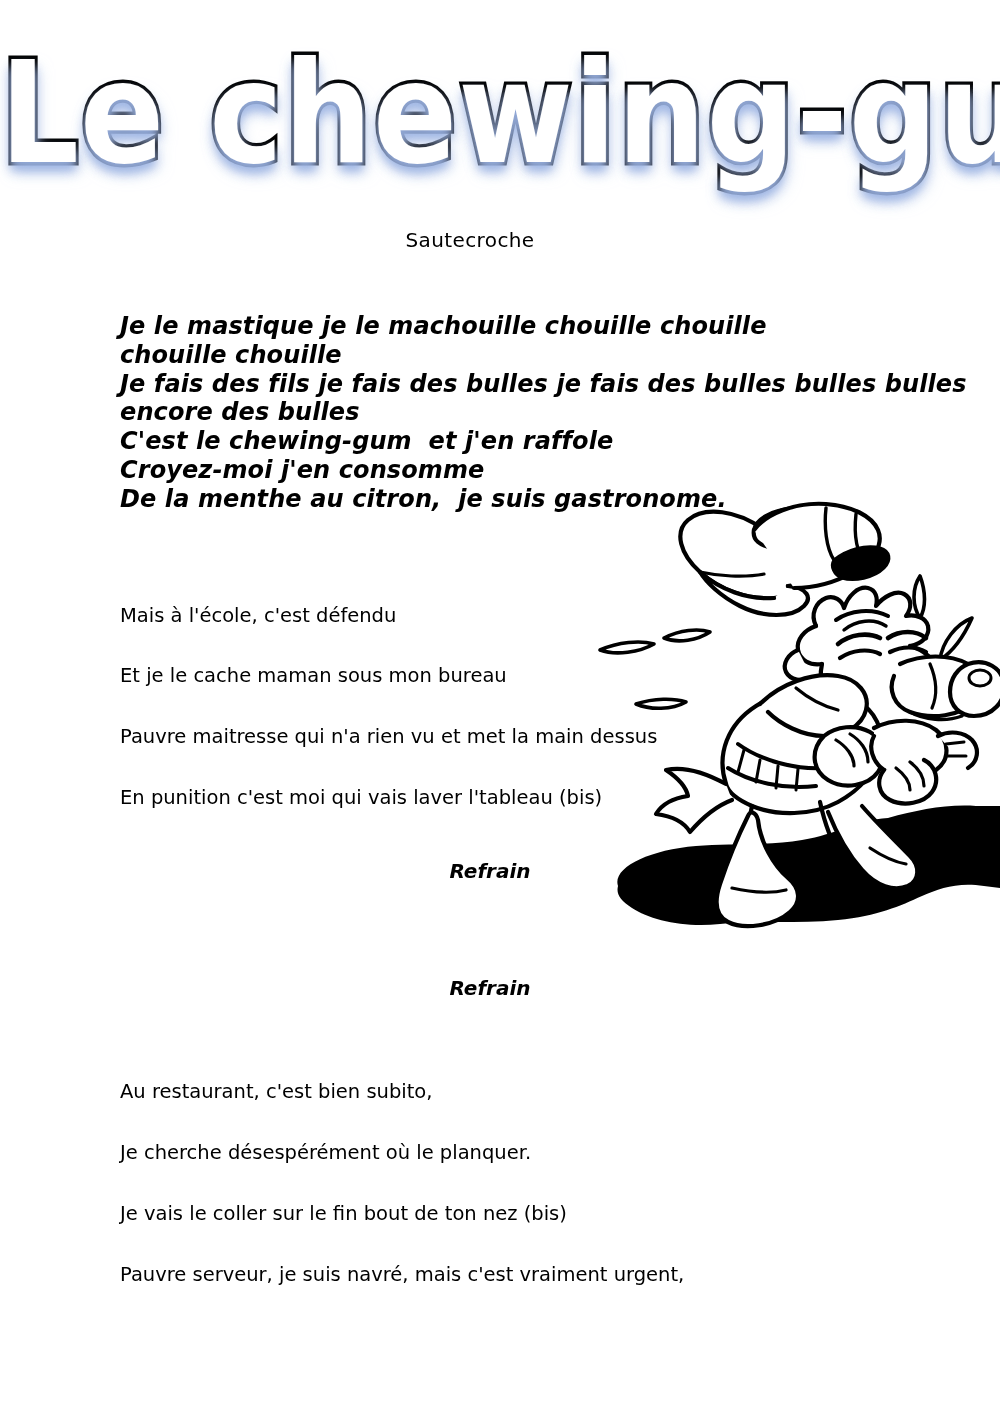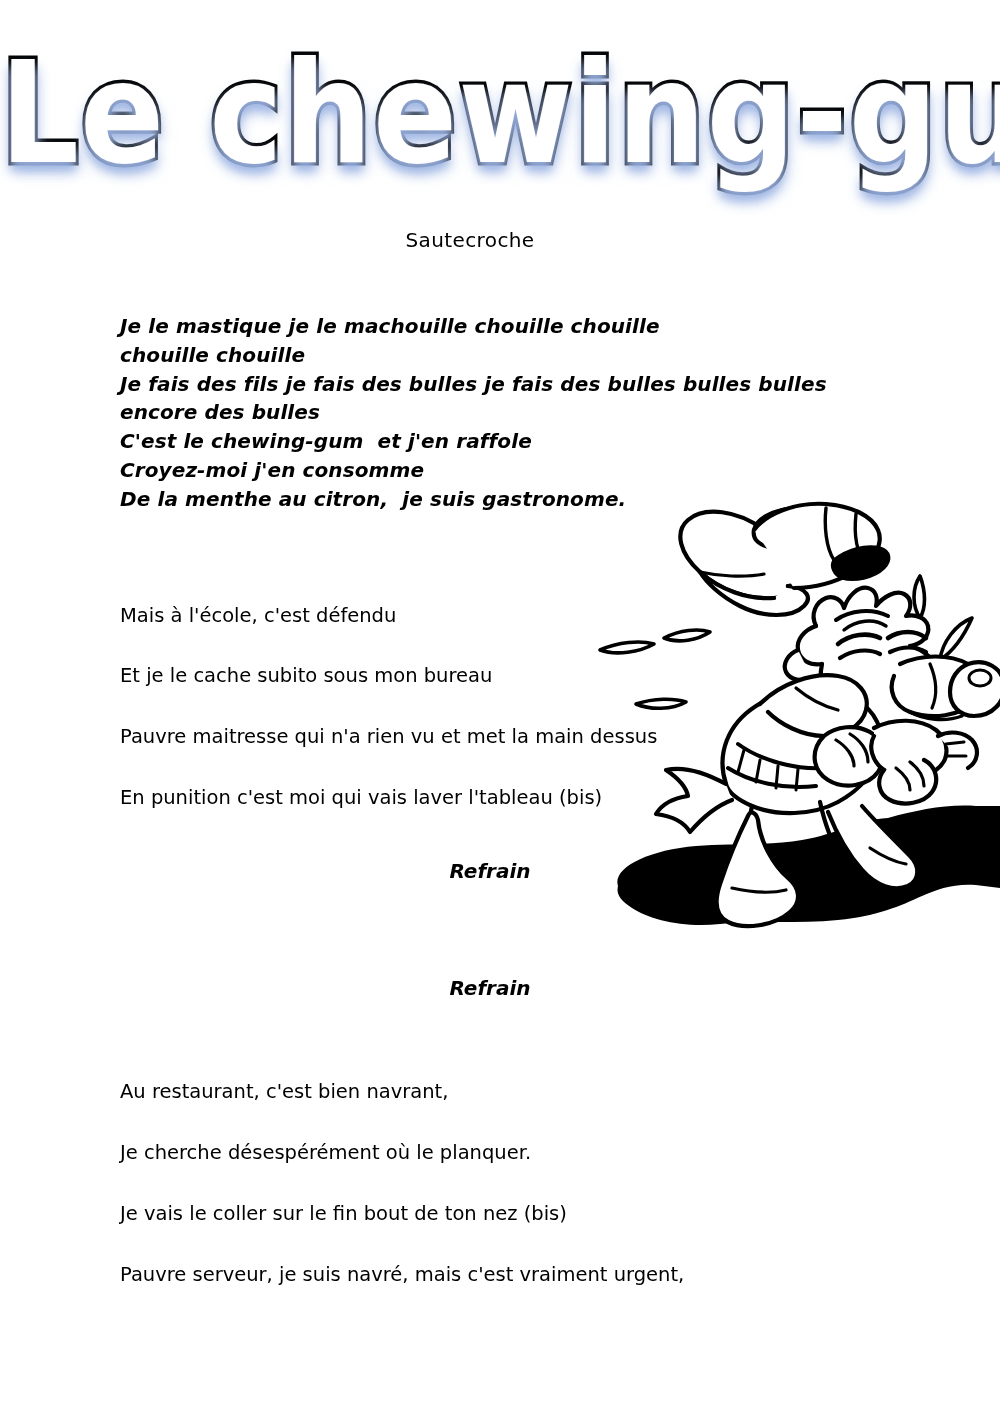--- a/index.html
+++ b/index.html
@@ -70,21 +70,21 @@
   }
   .line {
     font-size: 19.5px;
     line-height: 28.8px;
     color: #000000;
     white-space: pre;
   }
   .chorus .line {
     font-style: italic;
     font-weight: 700;
-    font-size: 20px;
+    font-size: 24px;
     letter-spacing: 0.1px;
   }
   .verse .line {
     font-style: normal;
     font-weight: 400;
     margin-top: 32px;
   }
   .refrain {
     font-style: italic;
     font-weight: 700;
@@ -251,39 +251,39 @@
       <div class="line">encore des bulles</div>
       <div class="line">C'est le chewing-gum  et j'en raffole</div>
       <div class="line">Croyez-moi j'en consomme</div>
       <div class="line">De la menthe au citron,  je suis gastronome.</div>
     </div>
 
     <div class="gap-lg"></div>
 
     <div class="block verse">
       <div class="line">Mais à l'école, c'est défendu</div>
-      <div class="line">Et je le cache subito sous mon bureau</div>
+      <div class="line">Et je le cache maman sous mon bureau</div>
       <div class="line">Pauvre maitresse qui n'a rien vu et met la main dessus</div>
       <div class="line">En punition c'est moi qui vais laver l'tableau (bis)</div>
     </div>
 
     <div class="gap-md"></div>
 
     <div class="refrain">Refrain</div>
 
     <div class="gap-md"></div>
 
 
     <div class="gap-md"></div>
 
     <div class="refrain">Refrain</div>
 
     <div class="gap-md"></div>
 
     <div class="block verse">
-      <div class="line">Au restaurant, c'est bien navrant,</div>
+      <div class="line">Au restaurant, c'est bien subito,</div>
       <div class="line">Je cherche désespérément où le planquer.</div>
       <div class="line">Je vais le coller sur le fin bout de ton nez (bis)</div>
       <div class="line">Pauvre serveur, je suis navré, mais c'est vraiment urgent,</div>
     </div>
 
   </div>
 </div>
 
 </body></html>

